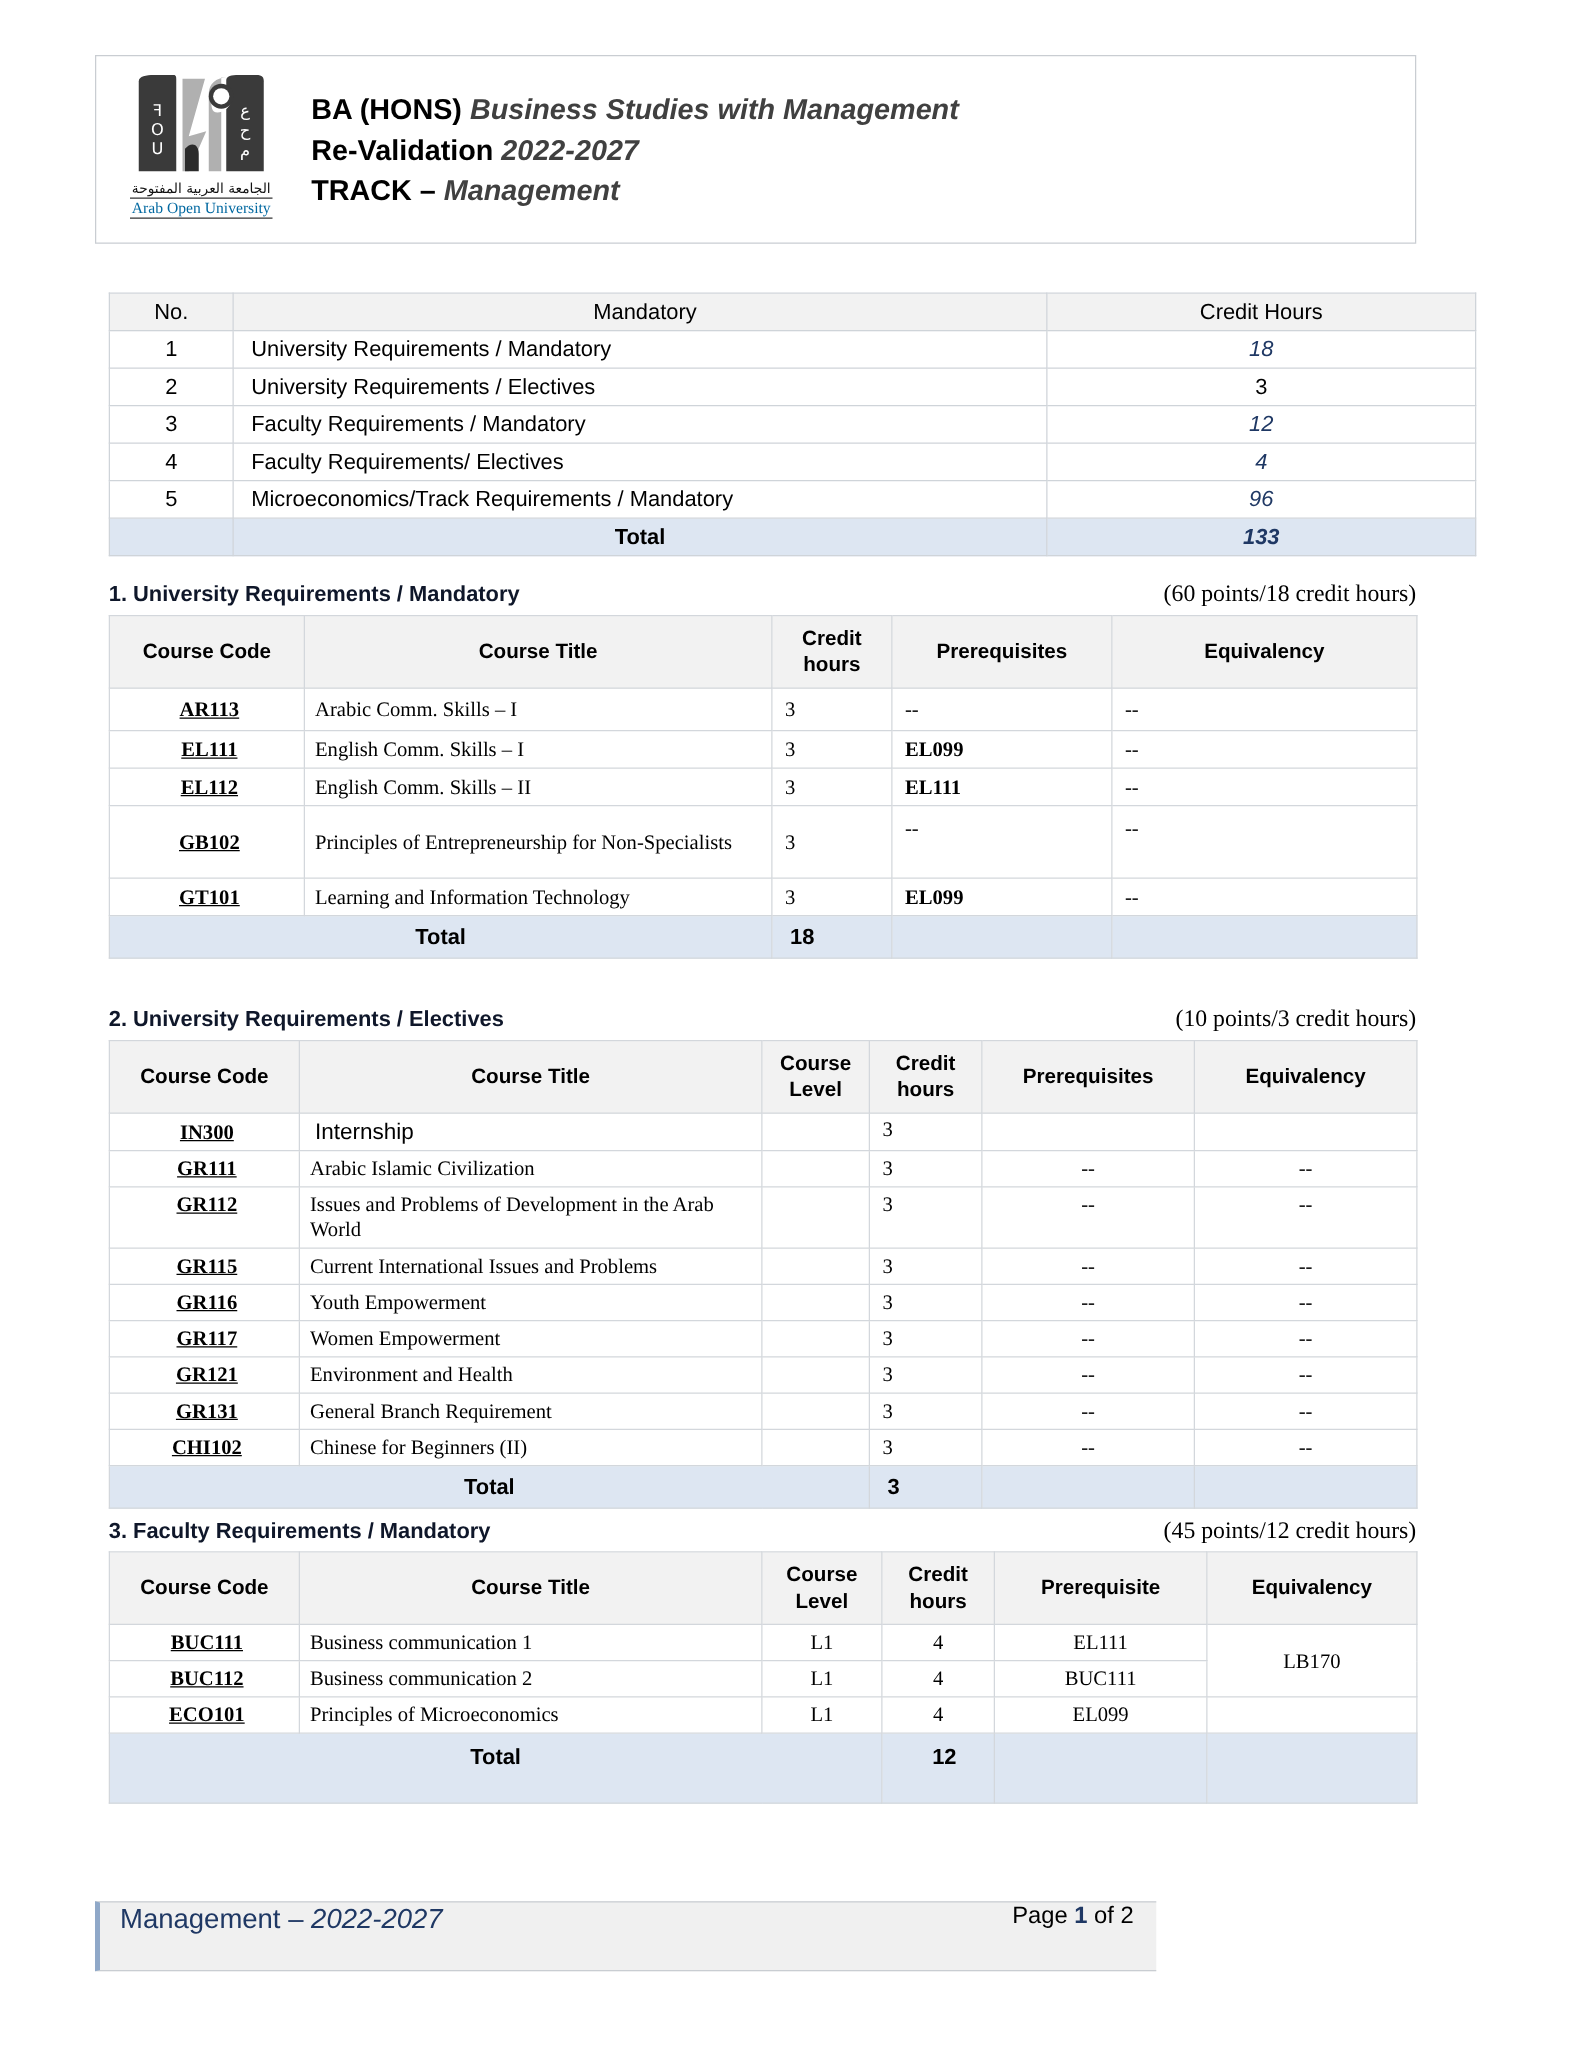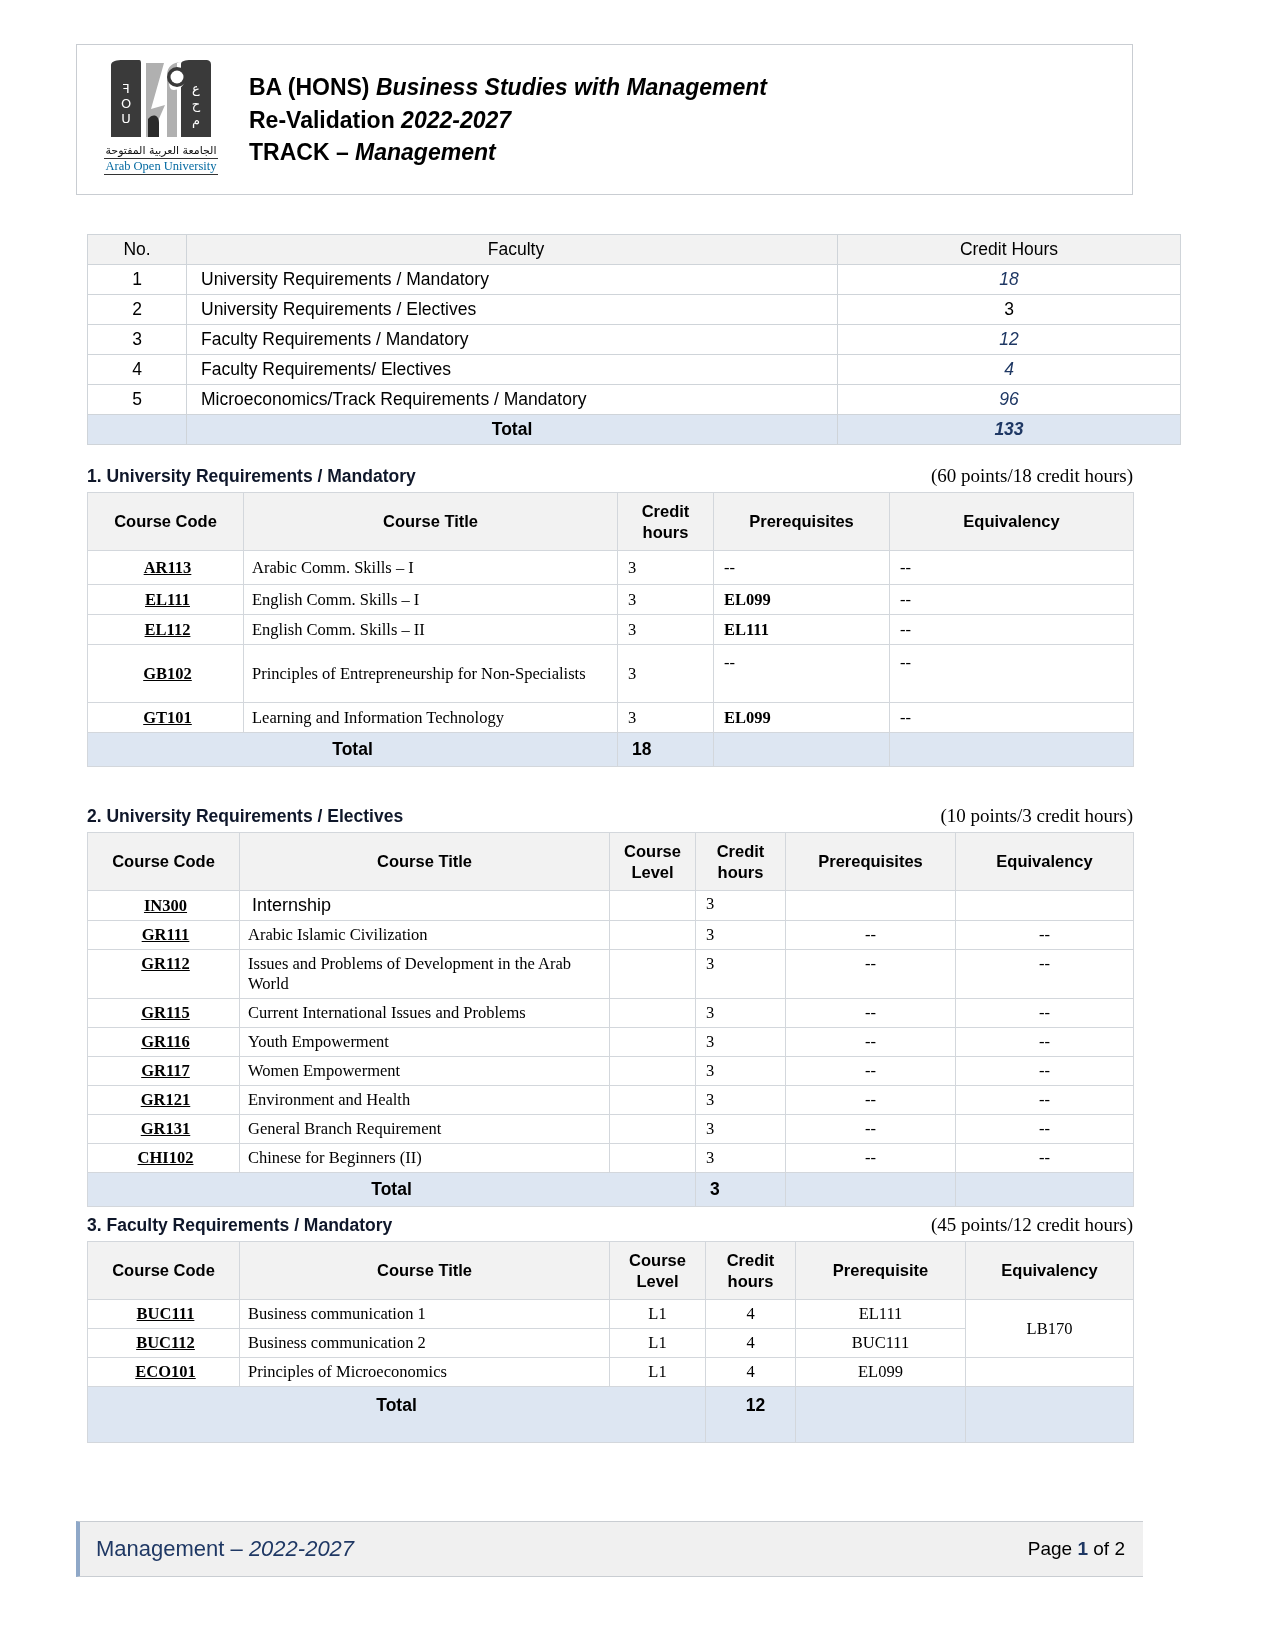--- a/index.html
+++ b/index.html
@@ -71,21 +71,21 @@
     margin-top: 26px;
     line-height: 1.42;
   }
   .title-line {
     font-size: 23px;
     font-weight: bold;
     color: #000000;
     white-space: nowrap;
   }
   .title-em {
-    color: #000000;
+    color: #404040;
     font-style: italic;
   }
 
   
   .summary-tbl {
     position: absolute;
     left: 87px;
     top: 234px;
     width: 1046px;
     border-collapse: collapse;
@@ -194,29 +194,28 @@
     font-family: "Liberation Sans", sans-serif !important;
     font-size: 18px !important;
     padding-left: 12px !important;
   }
 
   
   .footer {
     position: absolute;
     left: 76px;
     top: 1521px;
-    width: 1067px;
+    width: 849px;
     height: 56px;
     background: #f0f0f0;
     border-top: 1px solid #c9cdd2;
     border-bottom: 1px solid #c9cdd2;
     border-left: 4px solid #8fa8c8;
     box-sizing: border-box;
     display: flex;
-    align-items: center;
     justify-content: space-between;
     padding: 0 18px 0 16px;
   }
   .footer-left {
     font-size: 22px;
     color: #1f3864;
   }
   .footer-left .yr { font-style: italic; }
   .footer-right {
     font-size: 19px;
@@ -257,21 +256,21 @@
       <div class="title-line"><span>BA (HONS) </span><span class="title-em">Business Studies with Management</span></div>
       <div class="title-line"><span>Re-Validation </span><span class="title-em">2022-2027</span></div>
       <div class="title-line"><span>TRACK – </span><span class="title-em">Management</span></div>
     </div>
   </div>
 
   <table class="summary-tbl">
     <thead>
       <tr>
         <th class="sm-no">No.</th>
-        <th class="sm-cat">Faculty</th>
+        <th class="sm-cat">Mandatory</th>
         <th class="sm-cr">Credit  Hours</th>
       </tr>
     </thead>
     <tbody>
       <tr>
         <td class="sm-no">1</td>
         <td class="sm-cat">University Requirements / Mandatory</td>
         <td class="sm-cr"><span class="sum-val-em">18</span></td>
       </tr>
       <tr>

